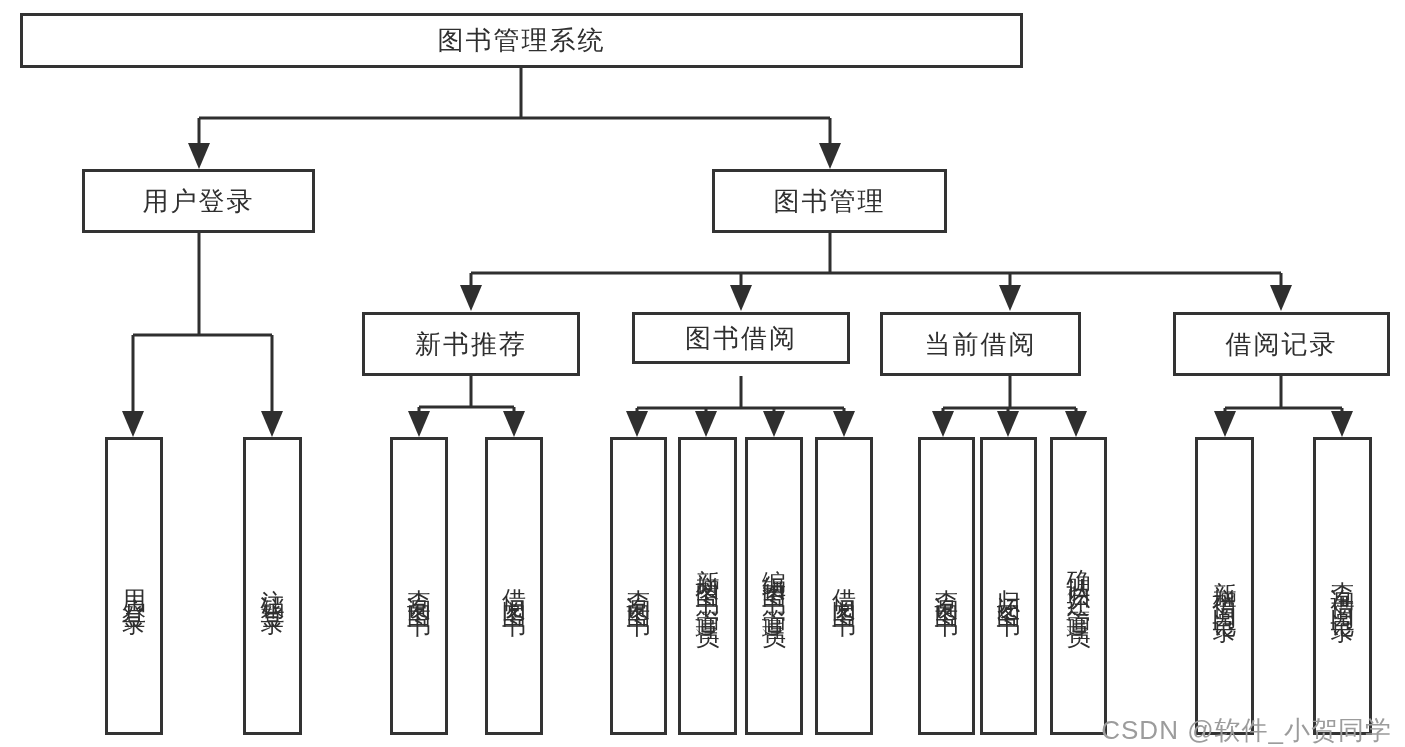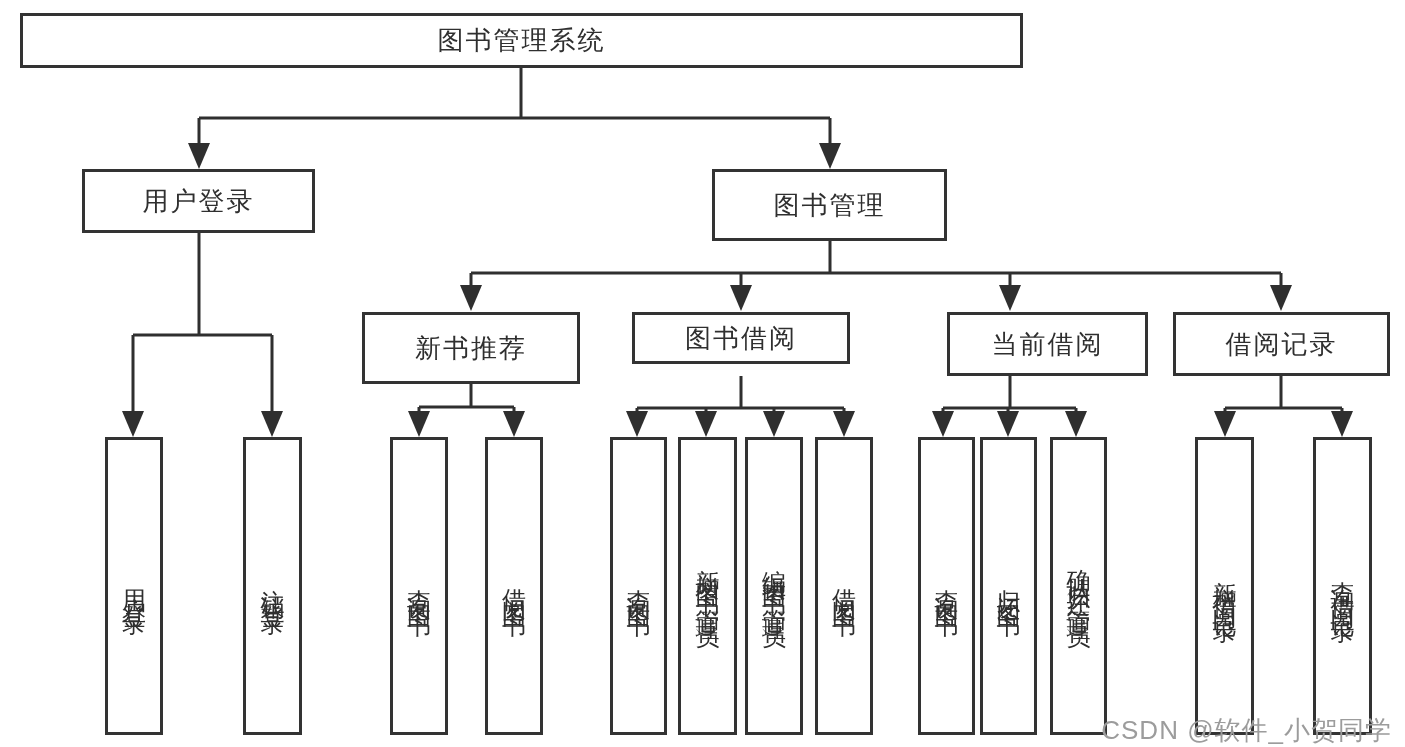--- a/index.html
+++ b/index.html
@@ -90,31 +90,31 @@
     </g>
   </svg>
 
   <div class="node" style="left:20px; top:13px; width:1003px; height:55px;">
     <span>图书管理系统</span>
   </div>
 
   <div class="node" style="left:82px; top:169px; width:233px; height:64px;">
     <span>用户登录</span>
   </div>
-  <div class="node" style="left:712px; top:169px; width:235px; height:72px;">
+  <div class="node" style="left:712px; top:169px; width:235px; height:64px;">
     <span>图书管理</span>
   </div>
 
-  <div class="node" style="left:362px; top:312px; width:218px; height:72px;">
+  <div class="node" style="left:362px; top:312px; width:218px; height:64px;">
     <span>新书推荐</span>
   </div>
   <div class="node" style="left:632px; top:312px; width:218px; height:52px;">
     <span>图书借阅</span>
   </div>
-  <div class="node" style="left:947px; top:312px; width:201px; height:64px;">
+  <div class="node" style="left:880px; top:312px; width:201px; height:64px;">
     <span>当前借阅</span>
   </div>
   <div class="node" style="left:1173px; top:312px; width:217px; height:64px;">
     <span>借阅记录</span>
   </div>
 
   <div class="leaf" style="left:105px; top:437px; width:58px; height:298px;">
     <span>用户登录</span>
   </div>
   <div class="leaf" style="left:243px; top:437px; width:59px; height:298px;">

